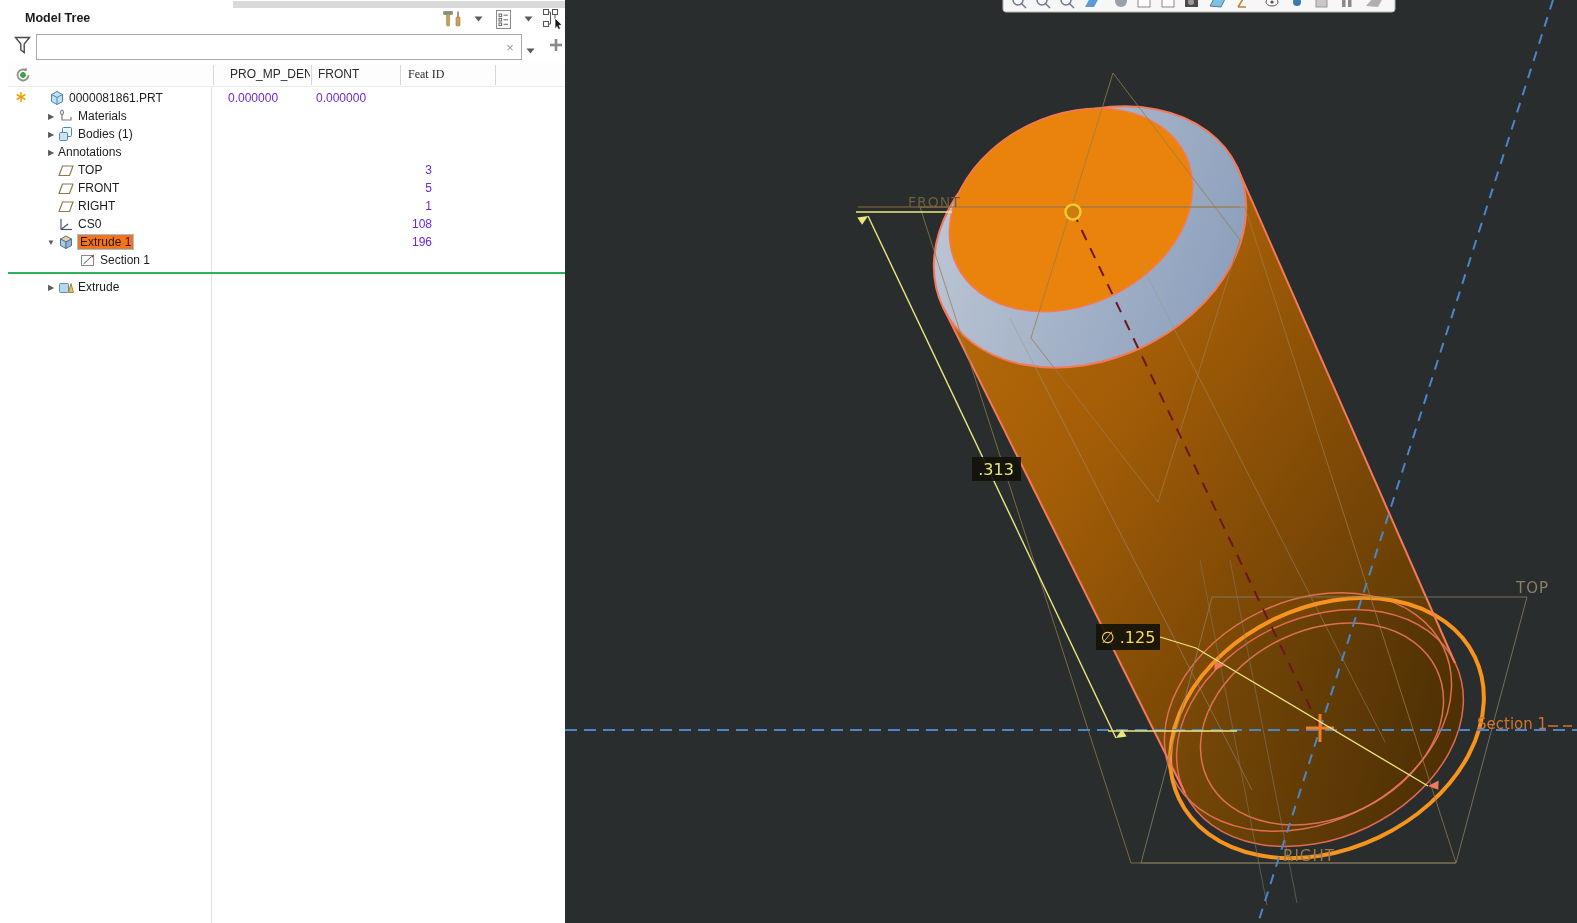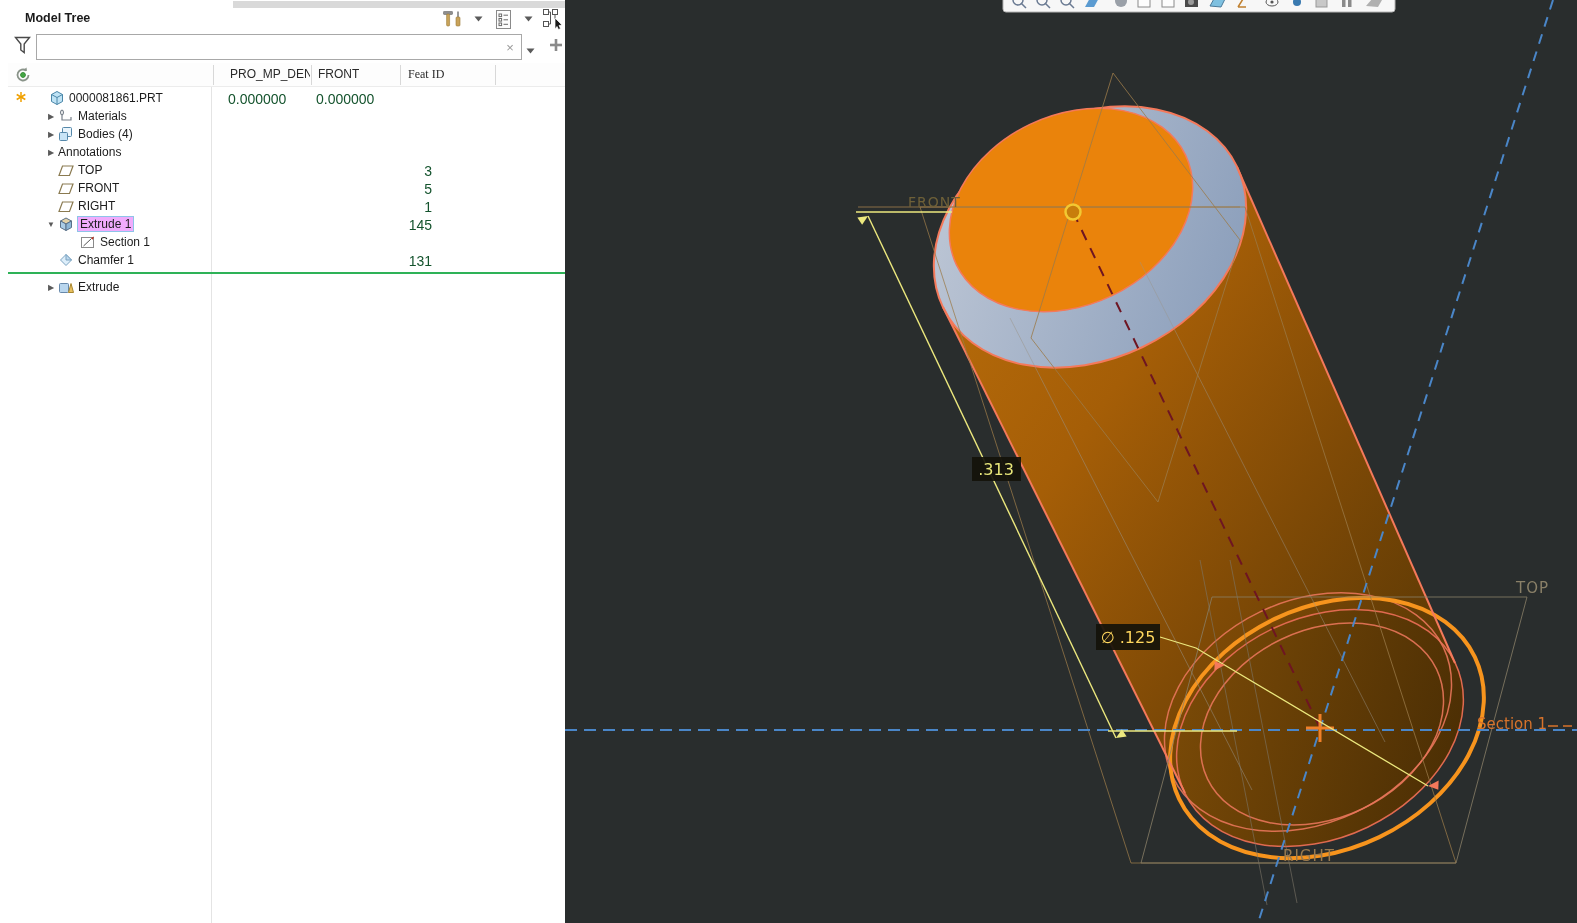--- a/index.html
+++ b/index.html
@@ -34,22 +34,22 @@
 
   .tree { position:absolute; left:0; top:88px; width:565px; }
   .trow { position:relative; height:18px; display:flex; align-items:center; font-size:12px; color:#1c1c1c; cursor:default; }
   .trow .arrow { width:14px; font-size:8px; color:#5a5a5a; text-align:center; flex:0 0 14px; }
   .trow .ico { flex:0 0 17px; height:15px; margin-right:3px; display:flex; align-items:center; }
   .trow .lbl { white-space:nowrap; }
   .lv0 { padding-left:41px; }
   .lv1 { padding-left:36px; }
   .lv1b { padding-left:50px; }
   .lv2 { padding-left:72px; }
-  .sel-lbl { background:#f0abfc; outline:1px solid #8ec4e8; padding:0 2px; }
-  .cval { position:absolute; top:2px; font-size:14px; color:#14532d; }
+  .sel-lbl { background:#f97316; outline:1px solid #8ec4e8; padding:0 2px; }
+  .cval { position:absolute; top:2px; font-size:12px; color:#6d28d9; }
   .c-dens { left:220px; } .c-wt { left:308px; }
   .c-fid { left:386px; width:38px; text-align:right; }
   .marker-star { position:absolute; left:7px; top:2px; }
   .insert-line { height:2px; background:#2eb257; margin:3px 0 4px 0; width:565px; }
   .footer-gap { margin-top:4px; }
 
   
   .viewport { position:absolute; left:565px; top:0; width:1012px; height:923px; background:#292d2d; }
   svg text { font-family:"DejaVu Sans", sans-serif; }
 </style>
@@ -181,21 +181,21 @@
     </div>
 
     <div class="trow lv1">
       <span class="arrow">▶</span>
       <span class="ico">
         <svg width="16" height="16" viewBox="0 0 16 16">
           <rect x="4.5" y="1.5" width="9" height="9" rx="1" fill="#eaf5fc" stroke="#5588aa"></rect>
           <rect x="1.5" y="6.5" width="8" height="8" rx="1" fill="#c8e4f6" stroke="#5588aa"></rect>
         </svg>
       </span>
-      <span class="lbl">Bodies (4)</span>
+      <span class="lbl">Bodies (1)</span>
     </div>
 
     <div class="trow lv1">
       <span class="arrow">▶</span>
       <span class="lbl">Annotations</span>
     </div>
 
     <div class="trow lv1b">
       <span class="ico">
         <svg width="16" height="13" viewBox="0 0 16 13">
@@ -219,55 +219,58 @@
     <div class="trow lv1b">
       <span class="ico">
         <svg width="16" height="13" viewBox="0 0 16 13">
             <path d="M1 11.5 L4.5 2 H15 L11.5 11.5 Z" fill="none" stroke="#8a7a50" stroke-width="1.2"></path>
           </svg>
       </span>
       <span class="lbl">RIGHT</span>
       <span class="cval c-fid">1</span>
     </div>
 
+    <div class="trow lv1b">
+      <span class="ico">
+        <svg width="16" height="15" viewBox="0 0 16 15">
+          <g stroke="#46566a" stroke-width="1.2" fill="none">
+            <line x1="3" y1="12.5" x2="14" y2="12.5"></line>
+              <line x1="3" y1="12.5" x2="3" y2="2"></line>
+              <line x1="3" y1="12.5" x2="10" y2="7"></line>
+          </g>
+        </svg>
+      </span>
+      <span class="lbl">CS0</span>
+      <span class="cval c-fid">108</span>
+    </div>
 
     <div class="trow lv1">
       <span class="arrow">▼</span>
       <span class="ico">
         <svg width="16" height="16" viewBox="0 0 16 16">
           <path d="M2.5 5 L8 2 L13.5 5 L8 8 Z" fill="#e3d2a8" stroke="#5a7088"></path>
           <path d="M2.5 5 V11.5 L8 14.5 V8 Z" fill="#aacce6" stroke="#5a7088"></path>
           <path d="M13.5 5 V11.5 L8 14.5 V8 Z" fill="#8db6d6" stroke="#5a7088"></path>
         </svg>
       </span>
       <span class="lbl sel-lbl">Extrude 1</span>
-      <span class="cval c-fid">145</span>
+      <span class="cval c-fid">196</span>
     </div>
 
     <div class="trow lv2">
       <span class="ico">
         <svg width="17" height="15" viewBox="0 0 17 15">
           <rect x="1.5" y="2.5" width="12" height="10" fill="#fff" stroke="#8a8a8a"></rect>
           <line x1="3.5" y1="11" x2="11.5" y2="3.5" stroke="#555" stroke-width="1"></line>
           <path d="M11 3 l3 -1.5 -1.2 3.2 Z" fill="#c03020"></path>
         </svg>
       </span>
       <span class="lbl">Section 1</span>
     </div>
 
-    <div class="trow lv1b">
-      <span class="ico">
-        <svg width="16" height="16" viewBox="0 0 16 16">
-          <path d="M2.5 8 L8 2.5 L13.5 8 L8 13.5 Z" fill="#ddeefa" stroke="#7aa2c0"></path>
-          <path d="M8 2.5 L13.5 8 L8 8 Z" fill="#bcd8ee" stroke="#7aa2c0"></path>
-        </svg>
-      </span>
-      <span class="lbl">Chamfer 1</span>
-      <span class="cval c-fid">131</span>
-    </div>
 
     <div class="insert-line"></div>
 
     <div class="trow lv1 footer-gap">
       <span class="arrow">▶</span>
       <span class="ico">
         <svg width="17" height="16" viewBox="0 0 17 16">
           <rect x="1.5" y="4.5" width="9" height="9" rx="1" fill="#b9d6ee" stroke="#6688aa"></rect>
           <path d="M10.5 13.5 h5 L13 4.5 Z" fill="#e8c060" stroke="#a8862e"></path>
         </svg>

